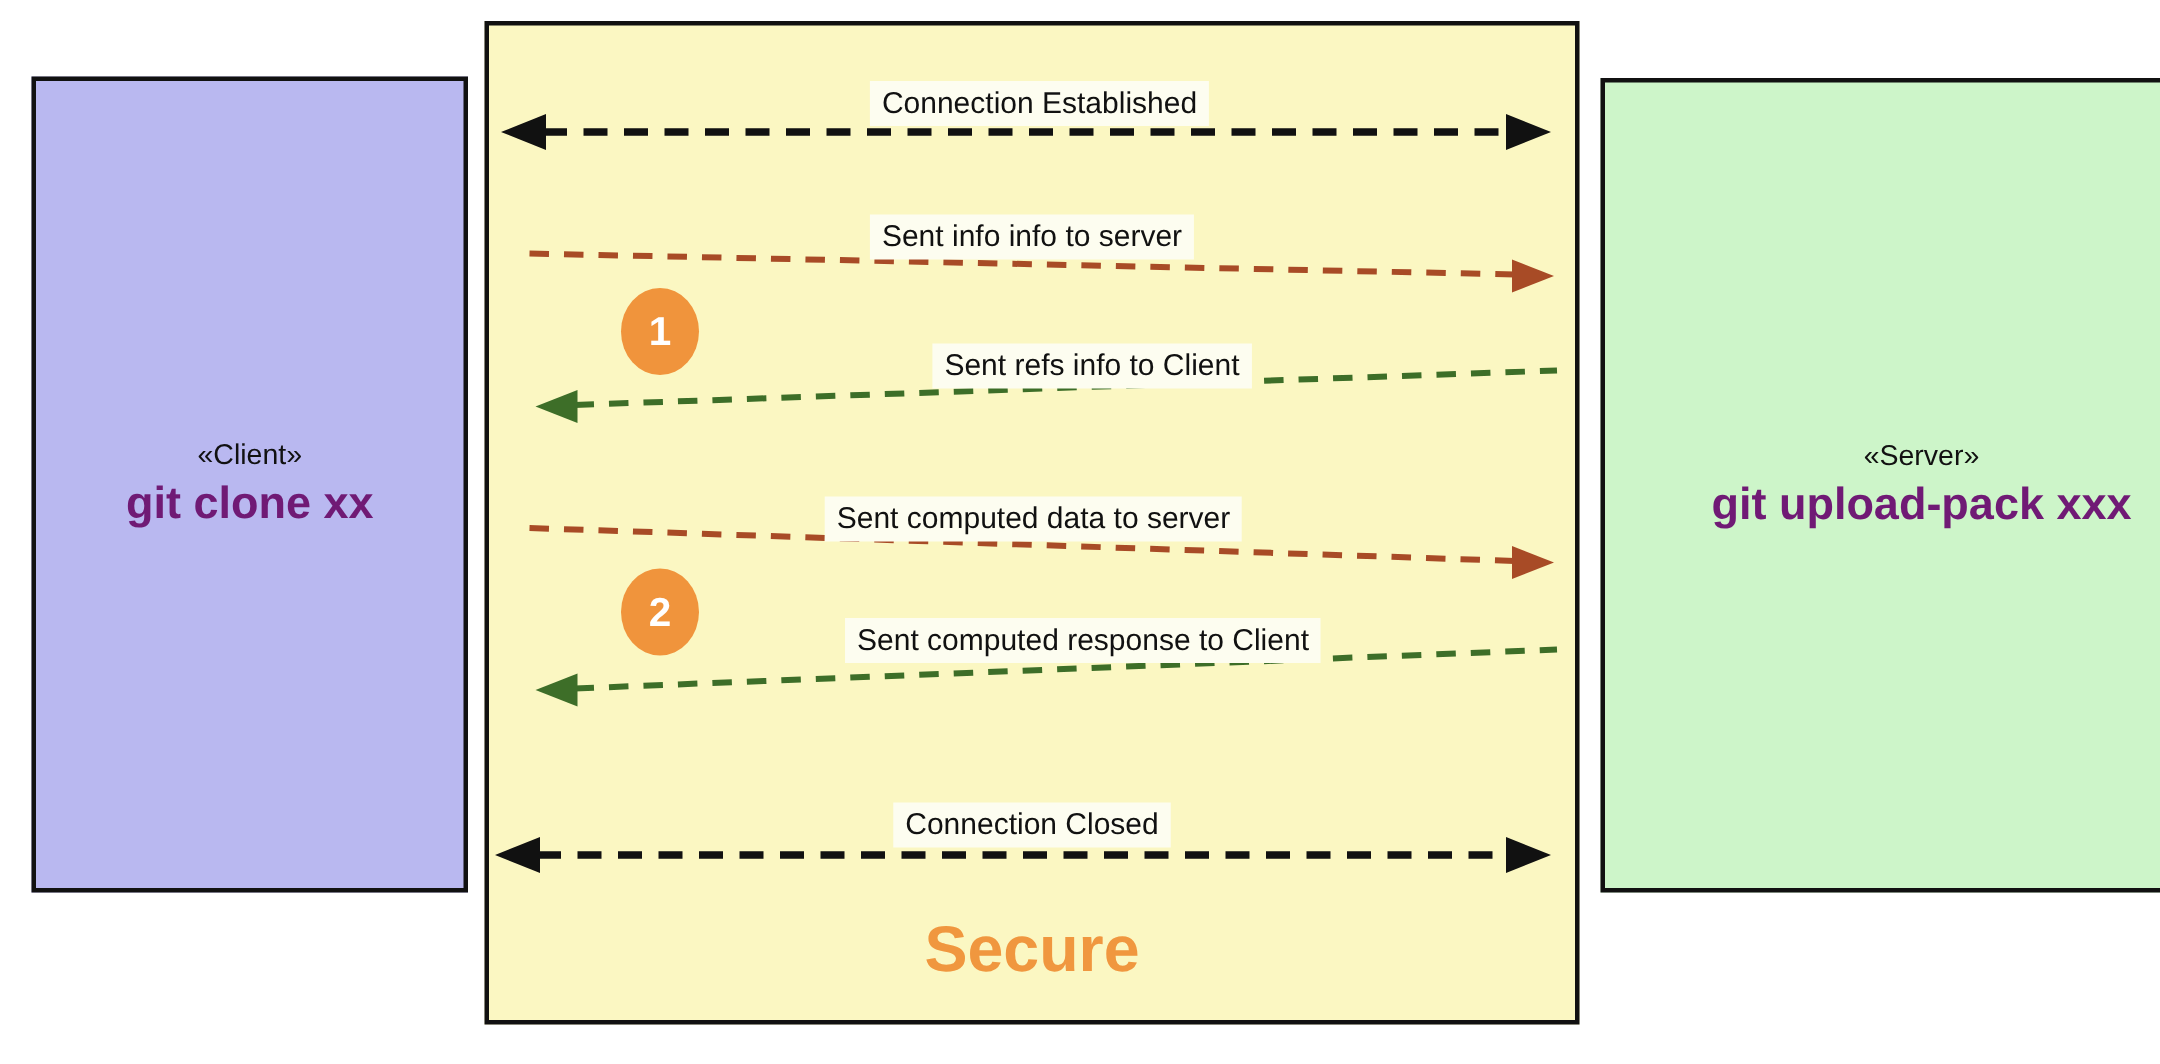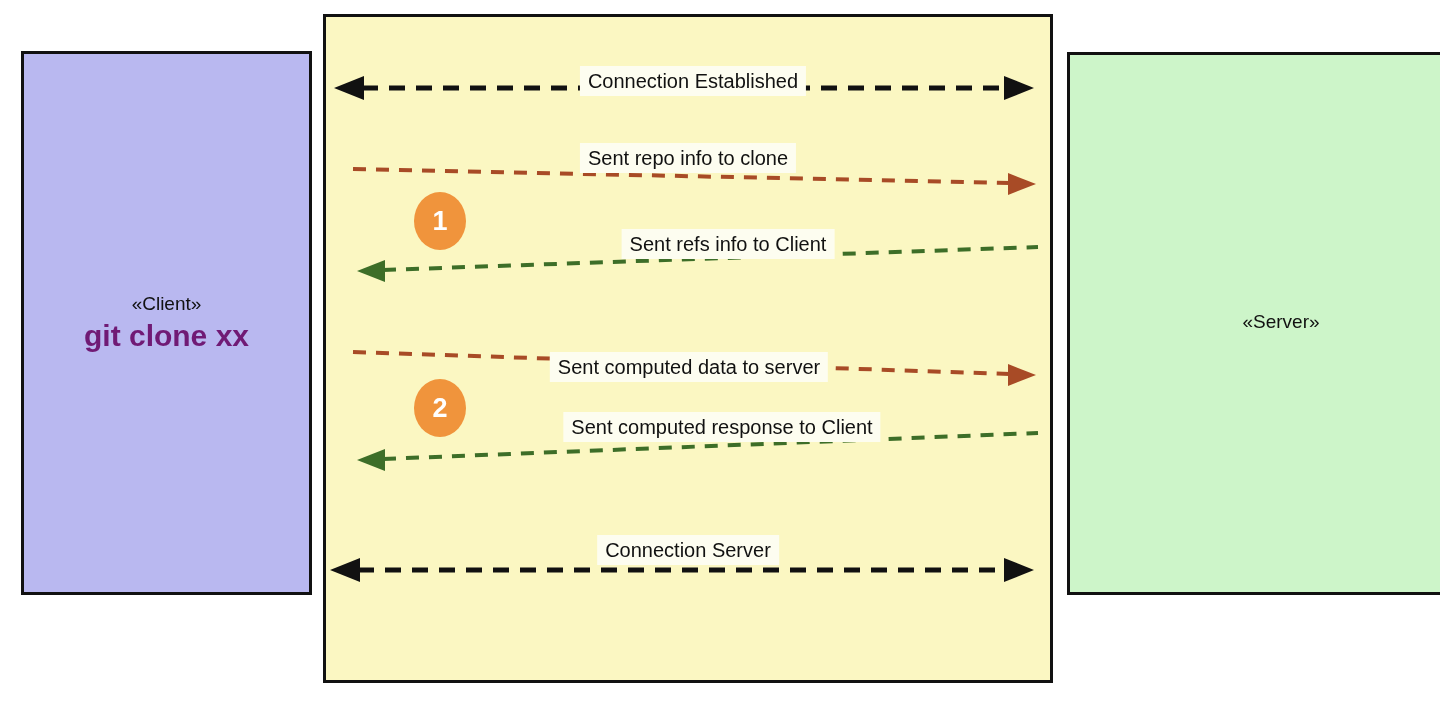--- a/index.html
+++ b/index.html
@@ -106,20 +106,21 @@
 
 <div class="canvas">
 
   <div class="node-box client-box">
     <div class="stereotype">«Client»</div>
     <div class="node-name">git clone xx</div>
   </div>
 
   <div class="node-box server-box">
     <div class="stereotype">«Server»</div>
+    <div class="node-name">git upload-pack xxx</div>
   </div>
 
   <div class="secure-zone">
 
     <svg class="arrows" viewBox="0 0 724 663" preserveAspectRatio="none">
 
       <g>
         <line class="arrow-line-black" x1="36" y1="71" x2="680" y2="71"></line>
         <polygon class="arrow-head-black" points="8,71 38,59 38,83"></polygon>
         <polygon class="arrow-head-black" points="708,71 678,59 678,83"></polygon>
@@ -145,25 +146,26 @@
         <polygon class="arrow-head-green" points="31,443 59,432 59,454"></polygon>
       </g>
 
       <g>
         <line class="arrow-line-black" x1="32" y1="553" x2="680" y2="553"></line>
         <polygon class="arrow-head-black" points="4,553 34,541 34,565"></polygon>
         <polygon class="arrow-head-black" points="708,553 678,541 678,565"></polygon>
       </g>
     </svg>
 
-    <div class="msg-label" style="left:367px; top:64px;">Connection Established</div>
-    <div class="msg-label" style="left:362px; top:141px;">Sent repo info to clone</div>
+    <div class="msg-label" style="left:367px; top:52px;">Connection Established</div>
+    <div class="msg-label" style="left:362px; top:141px;">Sent info info to server</div>
     <div class="msg-label" style="left:354px; top:227px;margin-left:48px;">Sent refs info to Client</div>
-    <div class="msg-label" style="left:363px; top:329px;margin-top:21px;">Sent computed data to server</div>
+    <div class="msg-label" style="left:363px; top:329px;">Sent computed data to server</div>
     <div class="msg-label" style="left:358px; top:410px;margin-left:38px;">Sent computed response to Client</div>
-    <div class="msg-label" style="left:362px; top:533px;">Connection Server</div>
+    <div class="msg-label" style="left:362px; top:533px;">Connection Closed</div>
 
     <div class="step-badge" style="left:114px; top:204px;">1</div>
     <div class="step-badge" style="left:114px; top:391px;">2</div>
 
+    <div class="secure-title" style="left:362px; top:617px;">Secure</div>
   </div>
 
 </div>
 
 </body></html>

